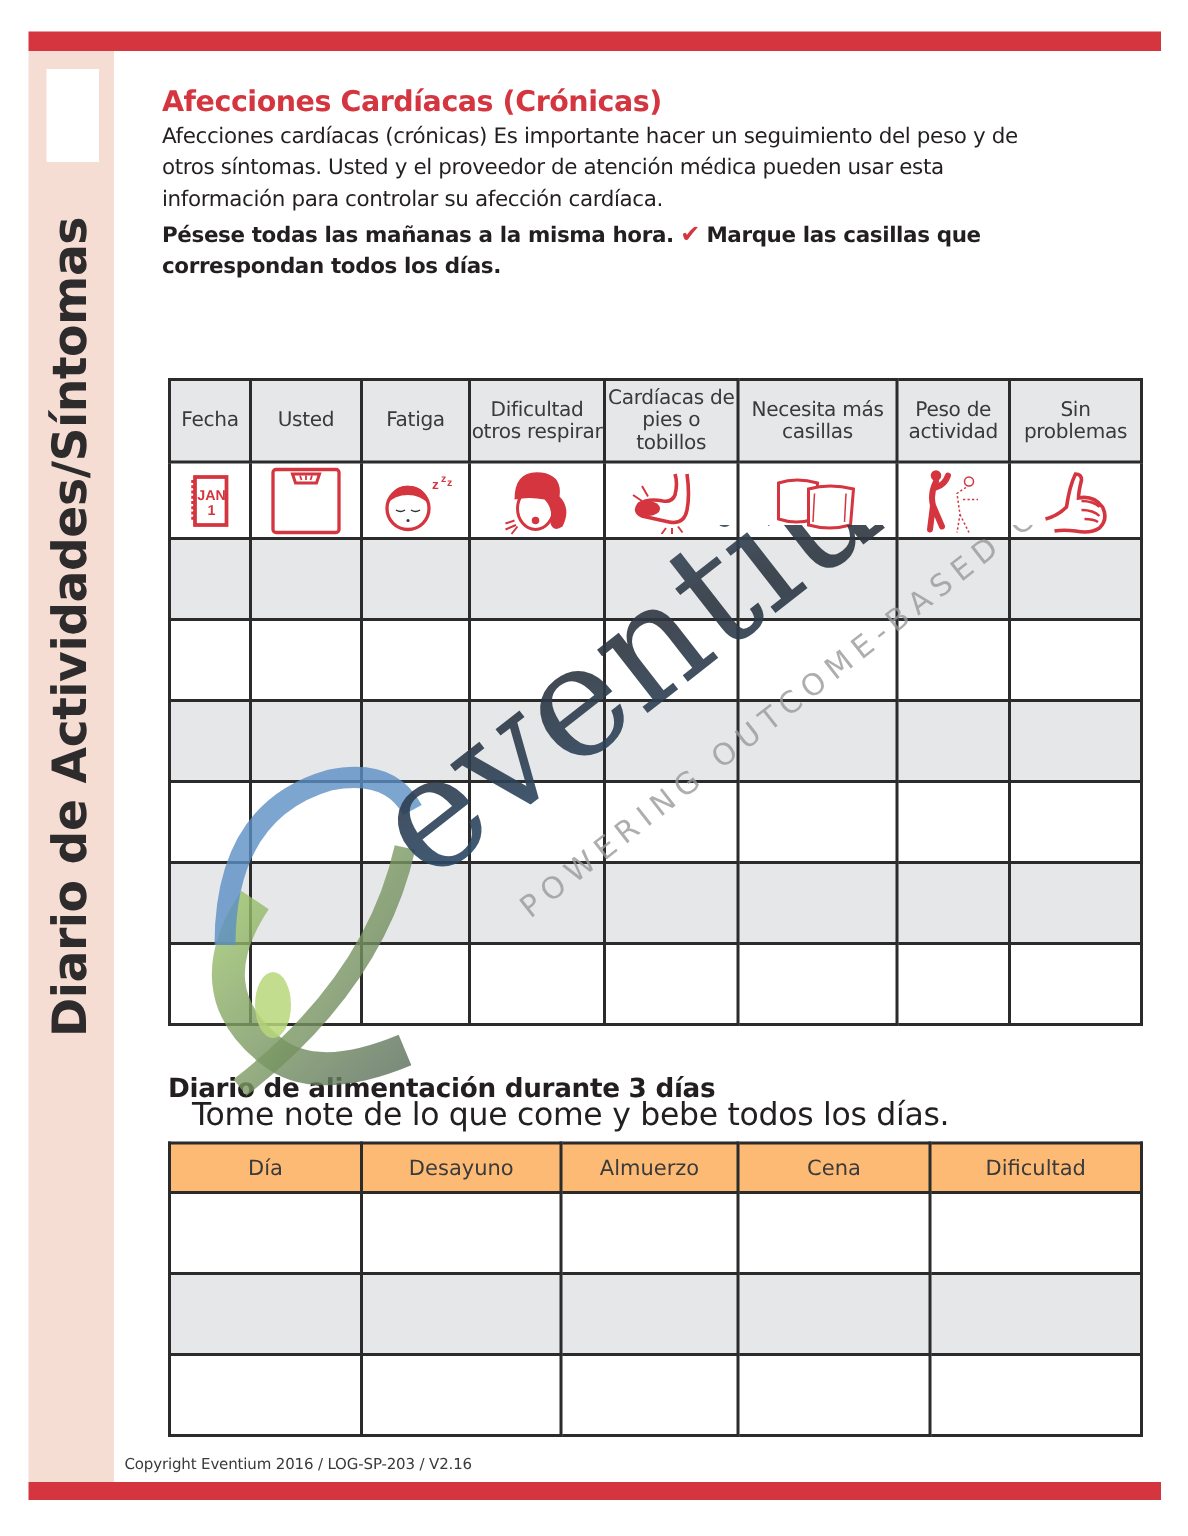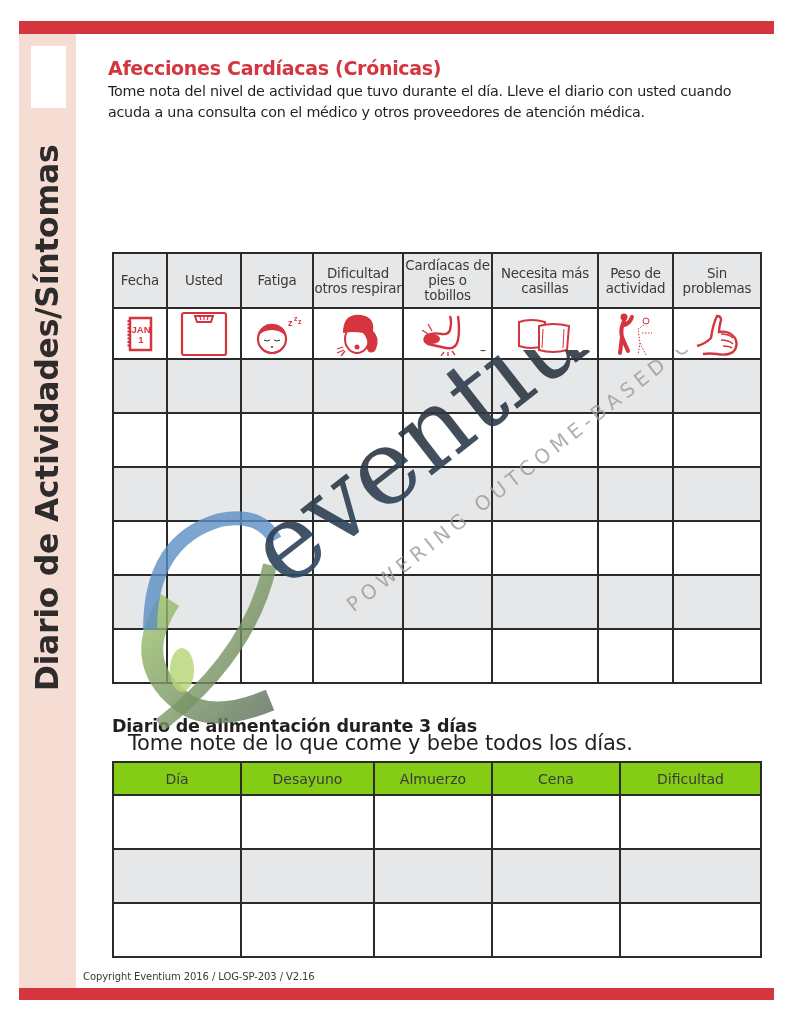--- a/index.html
+++ b/index.html
@@ -28,39 +28,44 @@
   .main-table { left: 112px; top: 252px; width: 648px; }
   .main-table th { background: #e6e7e8; font-weight: normal; font-size: 13.4px; line-height: 15px; color: #3a3a3a; text-align: center; height: 55px; letter-spacing: -0.2px; }
   .main-table .icons td { height: 51px; background: #fff; text-align: center; vertical-align: middle; }
   .main-table .row td { height: 54px; }
   .row.shade td { background: #e6e7e8; }
   .row.plain td { background: #ffffff; }
 
   .food-title { position: absolute; left: 112px; top: 715px; font-size: 17.5px; font-weight: bold; line-height: 22px; letter-spacing: -0.2px; }
   .food-sub { position: absolute; left: 128px; top: 732px; font-size: 21px; line-height: 22px; letter-spacing: -0.2px; }
   .food-table { left: 112px; top: 761px; width: 648px; }
-  .food-table th { background: #84cc16; font-weight: normal; font-size: 14px; color: #3a3a3a; height: 33px; text-align: center; }
+  .food-table th { background: #fdba74; font-weight: normal; font-size: 14px; color: #3a3a3a; height: 33px; text-align: center; }
   .food-table .row td { height: 54px; }
 
   .copyright { position: absolute; left: 83px; top: 971px; font-size: 10px; color: #3a3a3a; letter-spacing: -0.1px; }
 
   .watermark { position: absolute; left: 110px; top: 350px; width: 640px; height: 390px; pointer-events: none; }
   svg.ic { display: inline-block; vertical-align: middle; }
 </style>
 </head>
 <body>
 
 <div class="top-bar"></div>
 <div class="side-band"></div>
 <div class="side-tab"></div>
 <div class="side-title">Diario de Actividades/Síntomas</div>
 
 <div class="content">
   <div class="title">Afecciones Cardíacas (Crónicas)</div>
-  <div class="para" style="width:645px;">Tome nota del nivel de actividad que tuvo durante el día. Lleve el diario con usted cuando acuda a una consulta con el médico y otros proveedores de atención médica.</div>
+  <div class="para" style="width:600px;">Afecciones cardíacas (crónicas) Es importante hacer un seguimiento del peso y de otros síntomas. Usted y el proveedor de atención médica pueden usar esta información para controlar su afección cardíaca.</div>
+  <div class="para" style="width:650px;">
+    <span class="bold">Pésese todas las mañanas a la misma hora.</span>
+    <span class="check">✔</span>
+    <span class="bold">Marque las casillas que correspondan todos los días.</span>
+  </div>
 </div>
 
 <table class="main-table">
   <colgroup>
     <col style="width:54px">
       <col style="width:74px">
       <col style="width:72px">
       <col style="width:90px">
     <col style="width:89px">
       <col style="width:106px">

